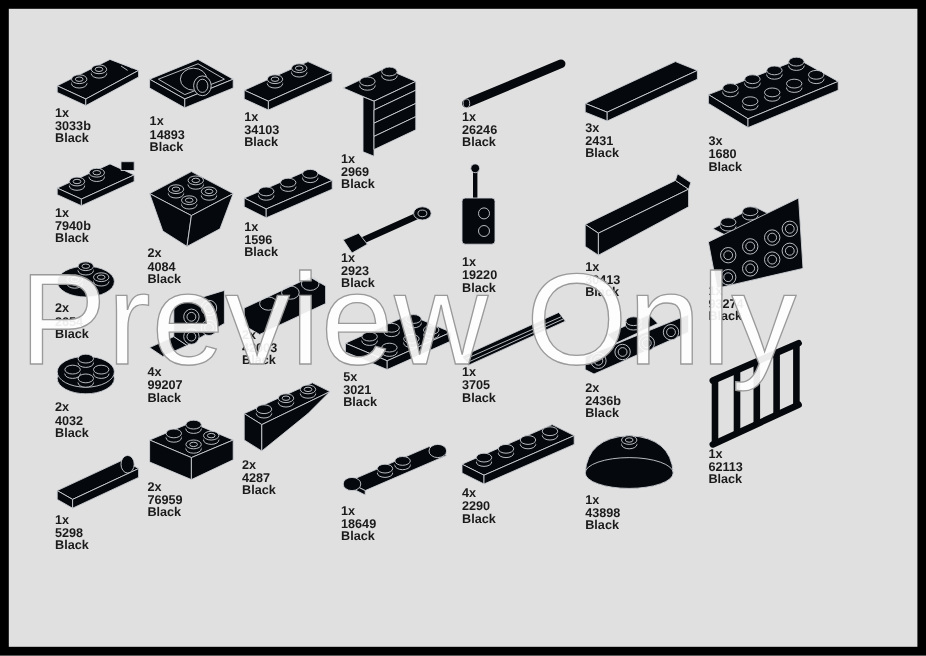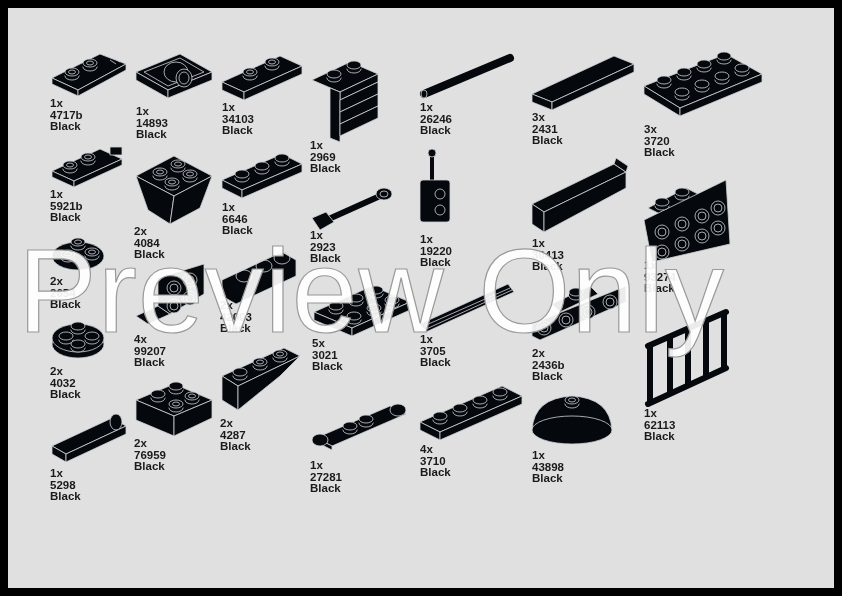--- a/index.html
+++ b/index.html
@@ -47,21 +47,21 @@
     <polygon class="b" points="2,26 50,2 76,12 28,38"></polygon>
     <polygon class="b" points="2,26 28,38 28,44 2,32"></polygon>
     <polygon class="b" points="28,38 76,12 76,18 28,44"></polygon>
     <use href="#studH" x="22" y="22"></use>
       <use href="#studH" x="40" y="13"></use>
     <line class="h" x1="60" y1="8" x2="66" y2="12"></line>
       <line class="h" x1="64" y1="6" x2="70" y2="10"></line>
   </svg>
   <div class="lbl" style="left:0;top:46px">
     <span>1x</span>
-    <span>4717b</span>
+    <span>3033b</span>
     <span>Black</span>
   </div>
 </div>
 
 <div class="part" style="left:134px;top:52px;">
   <svg width="80" height="50" style="left:0;top:0">
     <polygon class="b" points="2,20 46,2 78,20 34,38"></polygon>
     <polygon class="b" points="2,20 34,38 34,46 2,28"></polygon>
     <polygon class="b" points="34,38 78,20 78,28 34,46"></polygon>
     <polygon class="h" points="10,20 46,6 70,20 34,34"></polygon>
@@ -143,37 +143,37 @@
       <use href="#stud" x="42" y="22"></use>
       <use href="#stud" x="62" y="14"></use>
       <use href="#stud" x="82" y="6"></use>
     <use href="#stud" x="40" y="42"></use>
       <use href="#stud" x="60" y="34"></use>
       <use href="#stud" x="80" y="26"></use>
       <use href="#stud" x="100" y="18"></use>
   </svg>
   <div class="lbl" style="left:2px;top:72px">
     <span>3x</span>
-    <span>3720</span>
+    <span>1680</span>
     <span>Black</span>
   </div>
 </div>
 
 <div class="part" style="left:50px;top:145px;">
   <svg width="80" height="50" style="left:0;top:0">
     <polygon class="b" points="2,26 50,4 72,14 24,36"></polygon>
     <polygon class="b" points="2,26 24,36 24,42 2,32"></polygon>
     <polygon class="b" points="24,36 72,14 72,20 24,42"></polygon>
     <use href="#studH" x="20" y="22"></use>
       <use href="#studH" x="38" y="14"></use>
     <rect x="60" y="2" width="12" height="8" class="b"></rect>
   </svg>
   <div class="lbl" style="left:0;top:44px">
     <span>1x</span>
-    <span>5921b</span>
+    <span>7940b</span>
     <span>Black</span>
   </div>
 </div>
 
 <div class="part" style="left:134px;top:152px;">
   <svg width="80" height="75" style="left:0;top:0">
     <polygon class="b" points="2,24 40,4 78,24 40,44"></polygon>
     <polygon class="b" points="2,24 40,44 36,72 14,58"></polygon>
     <polygon class="b" points="40,44 78,24 66,56 36,72"></polygon>
     <use href="#studH" x="26" y="22"></use>
@@ -192,21 +192,21 @@
   <svg width="84" height="52" style="left:0;top:0">
     <polygon class="b" points="2,32 62,6 82,16 22,42"></polygon>
     <polygon class="b" points="2,32 22,42 22,50 2,40"></polygon>
     <polygon class="b" points="22,42 82,16 82,24 22,50"></polygon>
     <use href="#stud" x="22" y="28"></use>
       <use href="#stud" x="42" y="20"></use>
       <use href="#stud" x="62" y="12"></use>
   </svg>
   <div class="lbl" style="left:2px;top:54px">
     <span>1x</span>
-    <span>6646</span>
+    <span>1596</span>
     <span>Black</span>
   </div>
 </div>
 
 <div class="part" style="left:310px;top:184px;">
   <svg width="90" height="52" style="left:0;top:0">
     <line x1="12" y1="38" x2="70" y2="12" stroke="#05080c" stroke-width="6" stroke-linecap="round"></line>
     <polygon class="b" points="2,34 16,28 24,38 10,46"></polygon>
     <ellipse cx="74" cy="10" rx="8" ry="6" class="b"></ellipse>
     <ellipse cx="74" cy="10" rx="4" ry="3" class="h"></ellipse>
@@ -415,38 +415,38 @@
   <svg width="100" height="50" style="left:0;top:0">
     <polygon class="b" points="6,38 80,6 96,14 22,46"></polygon>
     <polygon class="b" points="6,38 22,46 22,50 6,42"></polygon>
     <ellipse cx="10" cy="40" rx="8" ry="6" class="b"></ellipse>
     <ellipse cx="88" cy="10" rx="8" ry="6" class="b"></ellipse>
     <use href="#stud" x="40" y="28"></use>
       <use href="#stud" x="56" y="21"></use>
   </svg>
   <div class="lbl" style="left:0;top:60px">
     <span>1x</span>
-    <span>27281</span>
+    <span>18649</span>
     <span>Black</span>
   </div>
 </div>
 
 <div class="part" style="left:418px;top:382px;">
   <svg width="110" height="62" style="left:0;top:0">
     <polygon class="b" points="2,40 84,4 104,14 22,50"></polygon>
     <polygon class="b" points="2,40 22,50 22,58 2,48"></polygon>
     <polygon class="b" points="22,50 104,14 104,22 22,58"></polygon>
     <use href="#stud" x="22" y="36"></use>
       <use href="#stud" x="42" y="28"></use>
       <use href="#stud" x="62" y="20"></use>
       <use href="#stud" x="82" y="12"></use>
   </svg>
   <div class="lbl" style="left:2px;top:62px">
     <span>4x</span>
-    <span>3710</span>
+    <span>2290</span>
     <span>Black</span>
   </div>
 </div>
 
 <div class="part" style="left:530px;top:392px;">
   <svg width="84" height="60" style="left:0;top:0">
     <path class="b" d="M2,38 Q4,6 42,4 Q80,6 82,38 Q42,56 2,38 Z"></path>
     <ellipse cx="42" cy="38" rx="40" ry="14" class="b"></ellipse>
     <use href="#studH" x="42" y="10"></use>
   </svg>

